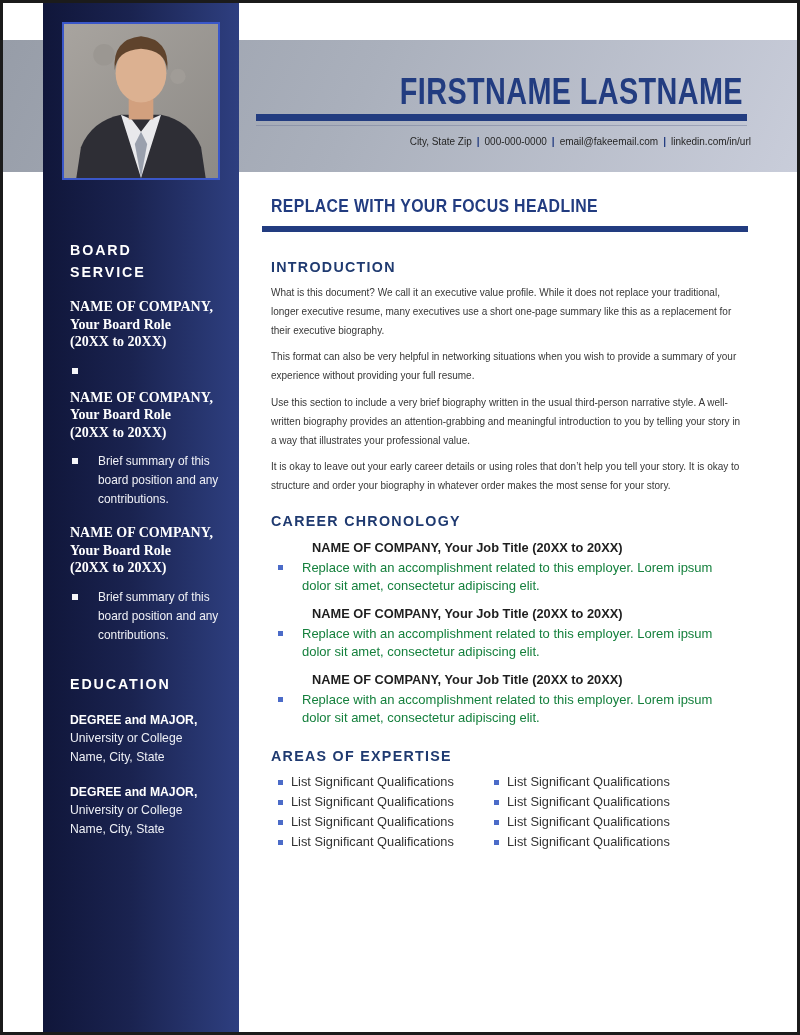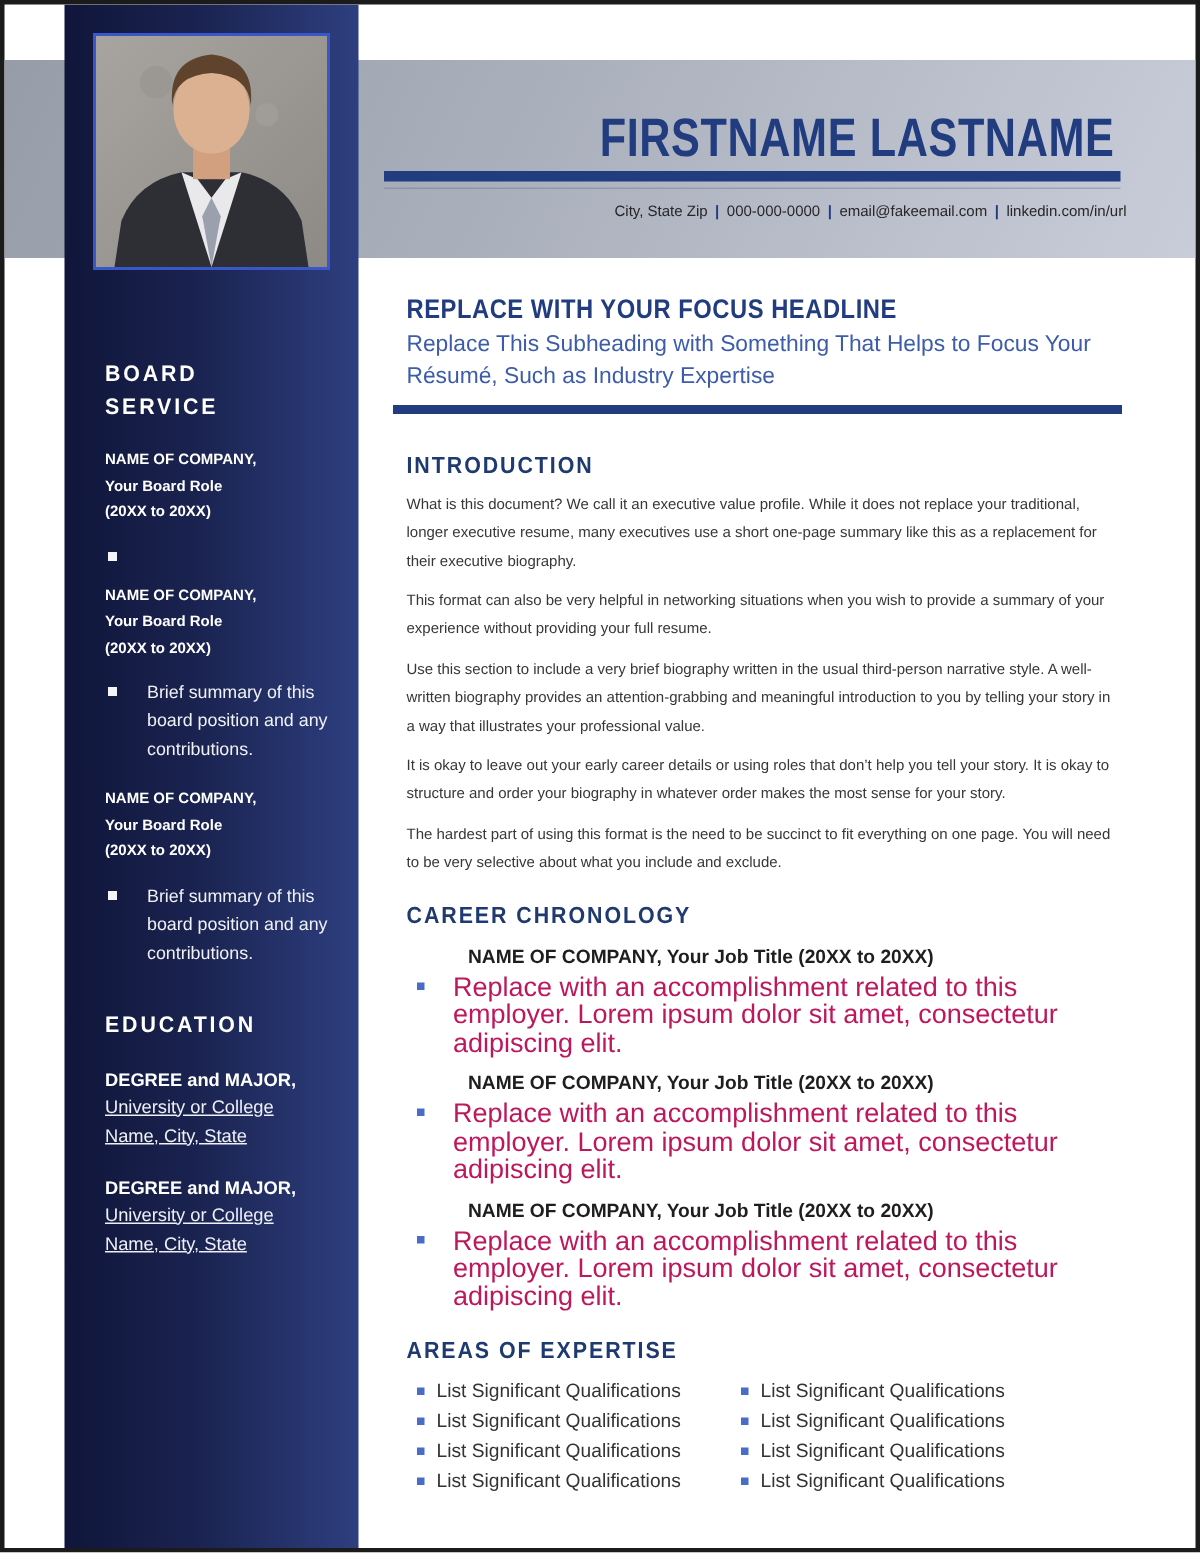--- a/index.html
+++ b/index.html
@@ -23,28 +23,28 @@
     position:absolute;left:19px;top:19px;width:158px;height:158px;
     border:2px solid #3a57c9;box-sizing:border-box;background:#9b9791;
   }
   .photo-frame svg{display:block;width:100%;height:100%;}
   .side-content{position:absolute;left:27px;right:14px;top:236px;}
   .side-heading{
     font-size:15px;font-weight:bold;letter-spacing:2px;line-height:22px;
     white-space:pre-line;color:#ffffff;transform:scaleX(.95);transform-origin:left;
   }
   .side-entry{margin-top:15px;}
-  .side-entry-line{font-size:10px;font-weight:bold;line-height:17.5px;color:#ffffff;}
+  .side-entry-line{font-size:14px;font-weight:bold;line-height:17.5px;color:#ffffff;font-family:Liberation Serif, serif;}
   .side-bullet-row{display:flex;margin-top:11px;}
   .side-sq{flex:0 0 auto;width:6px;height:6px;background:#f5f5f8;margin:6px 0 0 2px;}
   .side-bullet-text{margin-left:20px;font-size:11.9px;line-height:19px;color:#f0f1f6;width:127px;}
   .edu-heading{margin-top:28px;}
   .edu-entry{margin-top:16px;}
   .edu-degree{font-size:12.2px;font-weight:bold;line-height:18px;}
-  .edu-school{font-size:12.2px;line-height:19px;color:#eef0f6;width:140px;text-decoration:underline;}
+  .edu-school{font-size:12.2px;line-height:19px;color:#eef0f6;width:140px;}
   
   .main{position:absolute;left:251px;width:497px;top:0;z-index:3;}
   .name{
     position:absolute;top:68px;right:8px;white-space:nowrap;
     font-size:36px;font-weight:bold;color:#223c80;letter-spacing:.5px;
     transform:scaleX(.8);transform-origin:right center;
   }
   .name-rule{position:absolute;top:111px;left:2px;right:4px;height:7px;background:#223c80;}
   .name-rule-shadow{position:absolute;top:122px;left:2px;right:4px;height:1px;background:rgba(110,120,150,.45);}
   .contact{
@@ -63,21 +63,21 @@
     font-size:15.5px;font-weight:bold;color:#1f3a70;letter-spacing:1.4px;line-height:18px;
     transform:scaleX(.92);transform-origin:left;white-space:nowrap;
   }
   .intro-heading{margin-top:26px;}
   .para{margin-top:8px;font-size:10px;line-height:18.8px;color:#373737;}
   .career-heading{margin-top:16px;}
   .job{margin-top:9px;}
   .job-title{font-size:12.8px;font-weight:bold;color:#1e1e1e;line-height:17px;padding-left:41px;}
   .bullet-row{display:flex;margin-top:3px;}
   .blue-sq{flex:0 0 auto;width:5px;height:5px;background:#4b6bc8;margin:6px 0 0 7px;}
-  .bullet-text{margin-left:19px;font-size:18px;line-height:18.5px;color:#be185d;width:430px;}
+  .bullet-text{margin-left:19px;font-size:13px;line-height:18.5px;color:#15803d;width:430px;}
   .exp-heading{margin-top:19px;}
   .exp-grid{margin-top:9px;display:grid;grid-template-columns:216px 216px;row-gap:4px;}
   .exp-item{display:flex;align-items:center;}
   .exp-item .blue-sq{margin:1px 0 0 7px;}
   .exp-label{margin-left:8px;font-size:12.8px;color:#333;line-height:16px;}
 </style>
 </head>
 <body>
 
 <div class="page">
@@ -161,29 +161,27 @@
     <div class="name-rule"></div>
     <div class="name-rule-shadow"></div>
 
     <div class="contact">
       <span>City, State Zip</span><span class="sep">|</span><span>000-000-0000</span><span class="sep">|</span><span>email@fakeemail.com</span><span class="sep">|</span><span>linkedin.com/in/url</span>
     </div>
 
     <div class="flow">
 
       <div class="headline">REPLACE WITH YOUR FOCUS HEADLINE</div>
-      <div class="subheadline">Replace This Subheading with Something That Helps to Focus Your Résumé, Such as Industry Expertise</div>
       <div class="big-rule"></div>
 
       <div class="sec-heading intro-heading">INTRODUCTION</div>
       <div class="para">What is this document? We call it an executive value profile. While it does not replace your traditional, longer executive resume, many executives use a short one-page summary like this as a replacement for their executive biography.</div>
       <div class="para">This format can also be very helpful in networking situations when you wish to provide a summary of your experience without providing your full resume.</div>
       <div class="para">Use this section to include a very brief biography written in the usual third-person narrative style.  A well-written biography provides an attention-grabbing and meaningful introduction to you by telling your story in a way that illustrates your professional value.</div>
       <div class="para">It is okay to leave out your early career details or using roles that don’t help you tell your story. It is okay to structure and order your biography in whatever order makes the most sense for your story.</div>
-      <div class="para">The hardest part of using this format is the need to be succinct to fit everything on one page. You will need to be very selective about what you include and exclude.</div>
 
       <div class="sec-heading career-heading">CAREER CHRONOLOGY</div>
 
       <div class="job">
         <div class="job-title">NAME OF COMPANY, Your Job Title (20XX to 20XX)</div>
         <div class="bullet-row">
           <span class="blue-sq"></span>
           <div class="bullet-text">Replace with an accomplishment related to this employer. Lorem ipsum dolor sit amet, consectetur adipiscing elit.</div>
         </div>
       </div>

